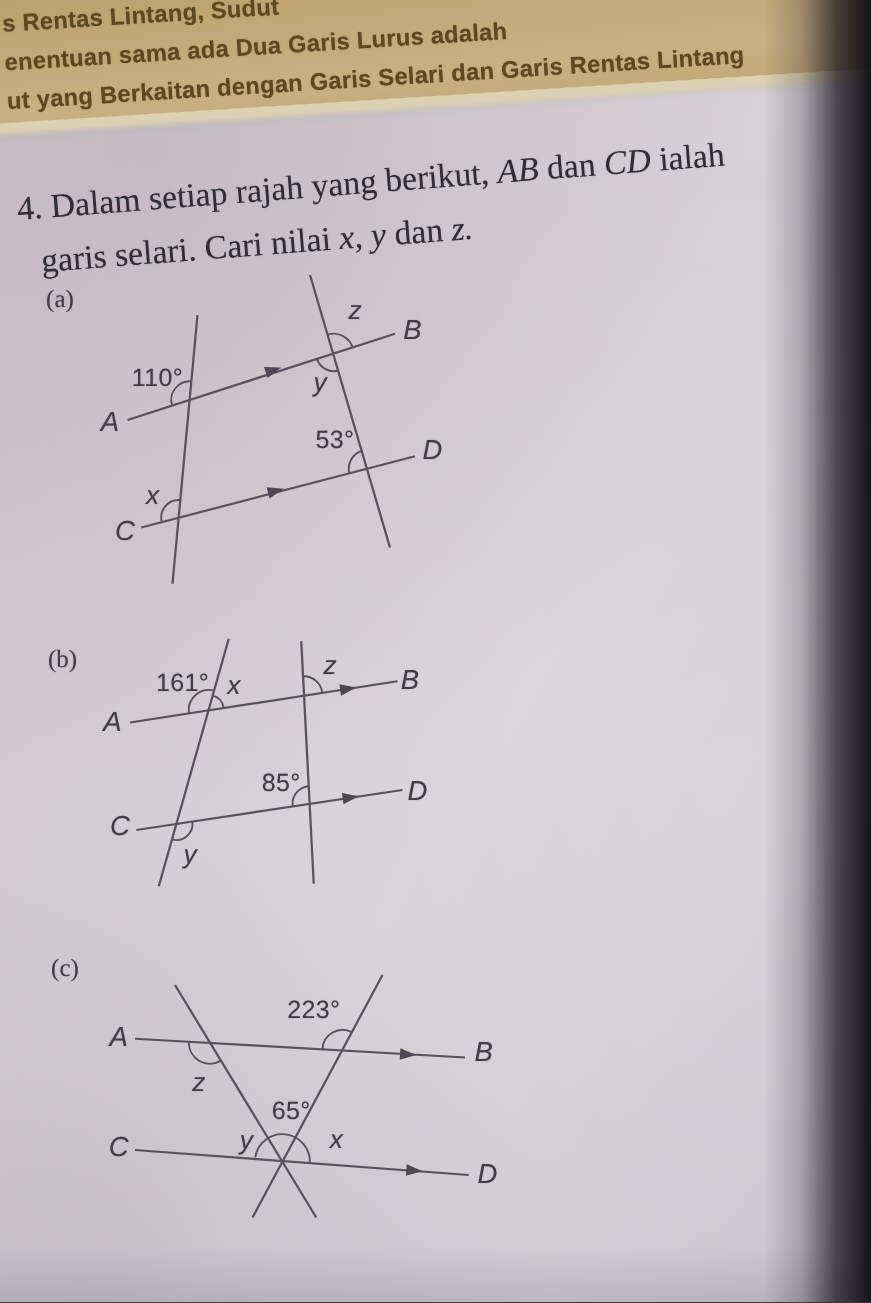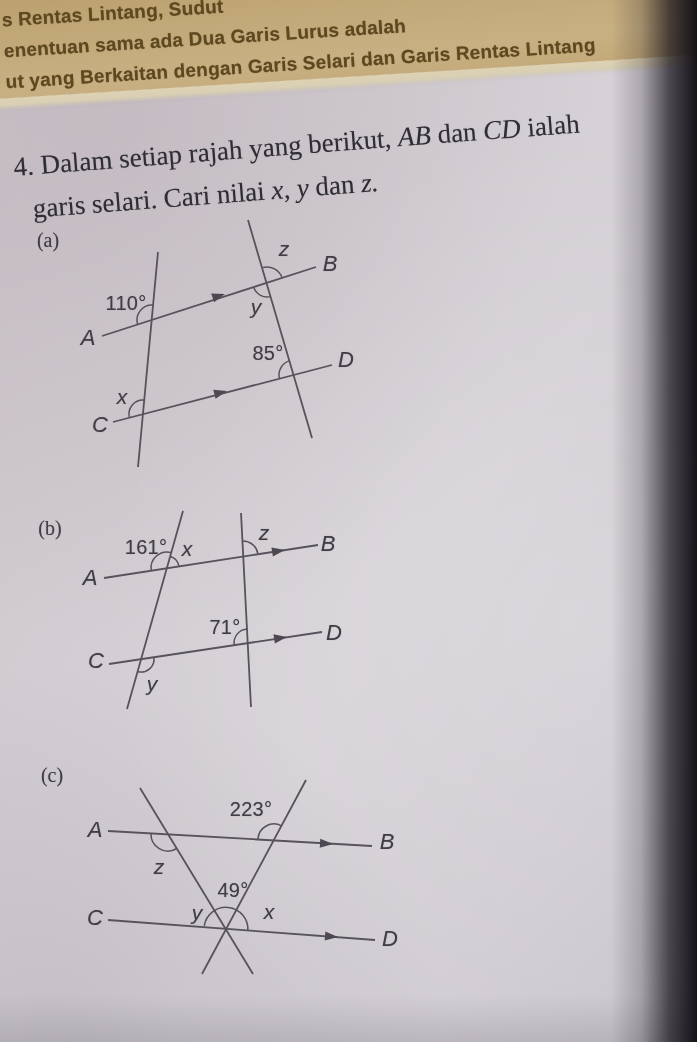--- a/index.html
+++ b/index.html
@@ -134,42 +134,42 @@
         <path class="ah" d="M0,0 L-13,4.6 L-13,-4.6 Z" transform="translate(338,937) rotate(4.3)"></path>
       </g>
     </svg>
 
     <div class="lbl cap" style="left:48px;top:240px;">(a)</div>
     <div class="lbl num" style="left:126px;top:303px;">110°</div>
     <div class="lbl pt" style="left:88px;top:338px;">A</div>
     <div class="lbl var" style="left:284px;top:249px;">z</div>
     <div class="lbl pt" style="left:330px;top:264px;">B</div>
     <div class="lbl var" style="left:256px;top:307px;">y</div>
-    <div class="lbl num" style="left:268px;top:353px;">85°</div>
+    <div class="lbl num" style="left:268px;top:353px;">53°</div>
     <div class="lbl pt" style="left:346px;top:360px;">D</div>
     <div class="lbl var" style="left:122px;top:397px;">x</div>
     <div class="lbl pt" style="left:100px;top:425px;">C</div>
 
     <div class="lbl cap" style="left:50px;top:528px;">(b)</div>
     <div class="lbl num" style="left:146px;top:547px;">161°</div>
     <div class="lbl var" style="left:187px;top:549px;">x</div>
     <div class="lbl var" style="left:264px;top:533px;">z</div>
     <div class="lbl pt" style="left:328px;top:544px;">B</div>
     <div class="lbl pt" style="left:90px;top:578px;">A</div>
-    <div class="lbl num" style="left:225px;top:627px;">71°</div>
+    <div class="lbl num" style="left:225px;top:627px;">85°</div>
     <div class="lbl pt" style="left:334px;top:633px;">D</div>
     <div class="lbl pt" style="left:96px;top:661px;">C</div>
     <div class="lbl var" style="left:152px;top:684px;">y</div>
 
     <div class="lbl cap" style="left:52px;top:775px;">(c)</div>
     <div class="lbl num" style="left:251px;top:809px;">223°</div>
     <div class="lbl pt" style="left:95px;top:830px;">A</div>
     <div class="lbl pt" style="left:387px;top:842px;">B</div>
     <div class="lbl var" style="left:159px;top:867px;">z</div>
-    <div class="lbl num" style="left:233px;top:890px;">49°</div>
+    <div class="lbl num" style="left:233px;top:890px;">65°</div>
     <div class="lbl var" style="left:197px;top:913px;">y</div>
     <div class="lbl var" style="left:269px;top:912px;">x</div>
     <div class="lbl pt" style="left:95px;top:918px;">C</div>
     <div class="lbl pt" style="left:390px;top:939px;">D</div>
 
   </div>
 
   <div class="edge-bottom"></div>
   <div class="edge-right"></div>
 </div>

